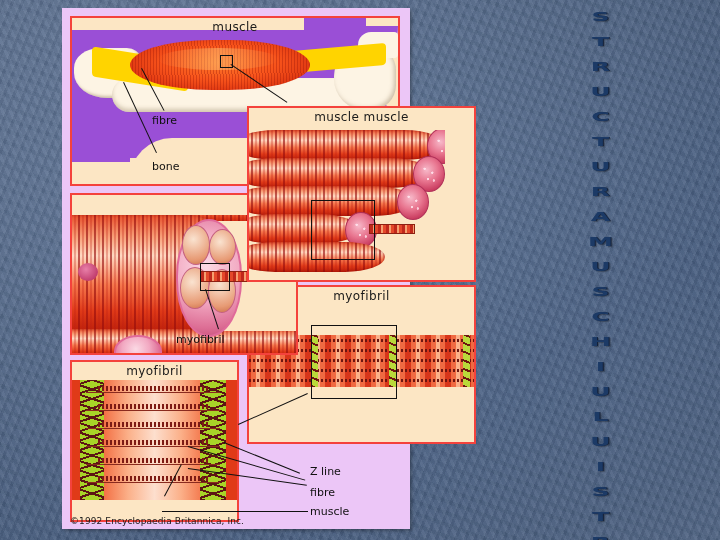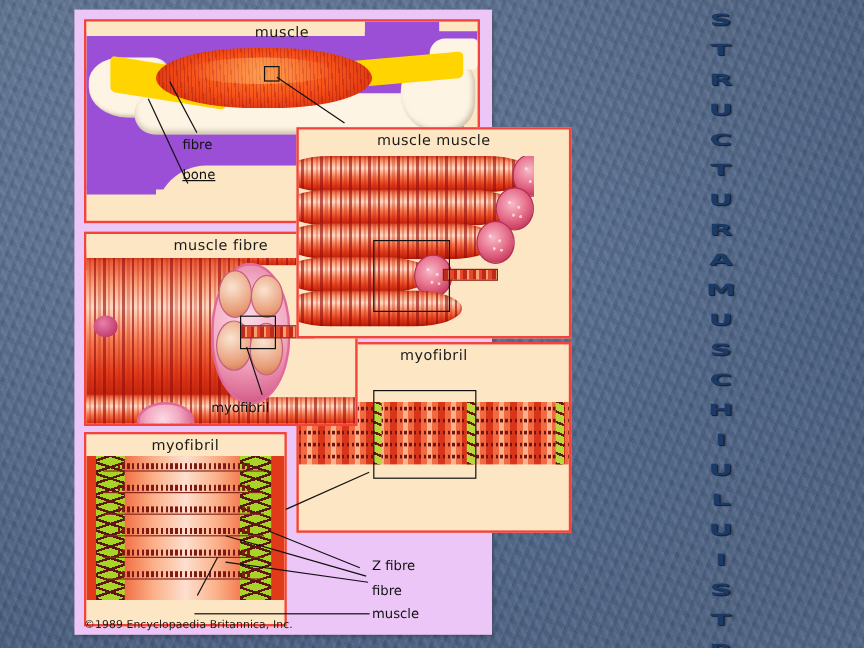--- a/index.html
+++ b/index.html
@@ -195,21 +195,21 @@
     <div class="muscle-belly" style="left:86px;top:30px;width:120px;height:22px;border-radius:50%;
                 background:linear-gradient(90deg, rgba(255,170,90,.0), rgba(255,186,110,.55), rgba(255,170,90,.0));"></div>
 
     <div class="callout-box" style="left:148px;top:37px;width:11px;height:11px;"></div>
     <div class="leader" style="left:159px;top:46px;width:68px;transform:rotate(34deg);"></div>
 
     <div class="leader" style="left:70px;top:50px;width:48px;transform:rotate(62deg);"></div>
     <div id="label-tendon" style="left:80px;top:96px;">fibre</div>
 
     <div class="leader" style="left:52px;top:64px;width:78px;transform:rotate(65deg);"></div>
-    <div id="label-bone" style="left:80px;top:121px;text-decoration:underline;">bone</div>
+    <div id="label-bone" style="left:80px;top:142px;">bone</div>
 
     <div class="panel-title">muscle</div>
   </div>
 
   <div class="panel" id="panel-fibres">
     <div class="cream-strip" style="top:0;height:22px;"></div>
 
     <div class="fibre-cyl" style="left:-14px;top:22px;width:210px;height:30px;"></div>
     <div class="fibre-end" style="left:178px;top:20px;width:30px;height:34px;"></div>
 
@@ -253,21 +253,20 @@
     <div class="bundle" style="left:42px;top:140px;width:44px;height:30px;"></div>
 
     <div style="position:absolute;left:128px;top:76px;width:60px;height:9px;
                 background:repeating-linear-gradient(90deg,#c0281a 0 3px,#f6a070 3px 5px,#e4482a 5px 8px);border:1px solid #8d2012;"></div>
 
     <div class="callout-box" style="left:128px;top:68px;width:28px;height:26px;"></div>
 
     <div class="leader" style="left:134px;top:94px;width:42px;transform:rotate(72deg);"></div>
     <div style="position:absolute;left:104px;top:138px;font-size:11px;color:#111;z-index:40;font-family:'DejaVu Sans',sans-serif;">myofibril</div>
 
-    <div class="panel-title">muscle fibre</div>
   </div>
 
   <div class="panel" id="panel-myofibril">
     <div class="mf-strip" style="left:-4px;top:48px;width:235px;height:52px;"></div>
     <div class="mf-dark" style="left:-4px;top:52px;width:235px;"></div>
     <div class="mf-dark" style="left:-4px;top:62px;width:235px;"></div>
     <div class="mf-dark" style="left:-4px;top:72px;width:235px;"></div>
     <div class="mf-dark" style="left:-4px;top:82px;width:235px;"></div>
     <div class="mf-dark" style="left:-4px;top:92px;width:235px;"></div>
 
@@ -312,31 +311,31 @@
     <div class="actin-line" style="left:14px;top:120px;width:134px;"></div>
 
     <div style="position:absolute;left:0;right:0;top:138px;bottom:0;background:#fce6c4;"></div>
 
     <div class="panel-title">myofibril</div>
   </div>
 
   <div class="out-leader" style="left:176px;top:416px;width:76px;transform:rotate(-24deg);"></div>
 
   <div class="out-leader" style="left:162px;top:434px;width:82px;transform:rotate(22deg);"></div>
-  <div class="out-label" style="left:248px;top:457px;">Z fibre</div>
+  <div class="out-label" style="left:248px;top:457px;">Z line</div>
 
   <div class="out-leader" style="left:126px;top:438px;width:122px;transform:rotate(16deg);"></div>
   <div class="out-leader" style="left:126px;top:460px;width:120px;transform:rotate(8deg);"></div>
   <div class="out-label" style="left:248px;top:478px;">fibre</div>
 
   <div class="out-leader" style="left:102px;top:488px;width:36px;transform:rotate(-62deg);"></div>
   <div class="out-leader" style="left:100px;top:503px;width:146px;"></div>
   <div class="out-label" style="left:248px;top:497px;">muscle</div>
 
-  <div id="copyright-line">©1989 Encyclopaedia Britannica, Inc.</div>
+  <div id="copyright-line">©1992 Encyclopaedia Britannica, Inc.</div>
 </div>
 
 <div id="vertical-title">
     <div class="title-letter">S</div>
     <div class="title-letter">T</div>
     <div class="title-letter">R</div>
     <div class="title-letter">U</div>
     <div class="title-letter">C</div>
     <div class="title-letter">T</div>
     <div class="title-letter">U</div>

